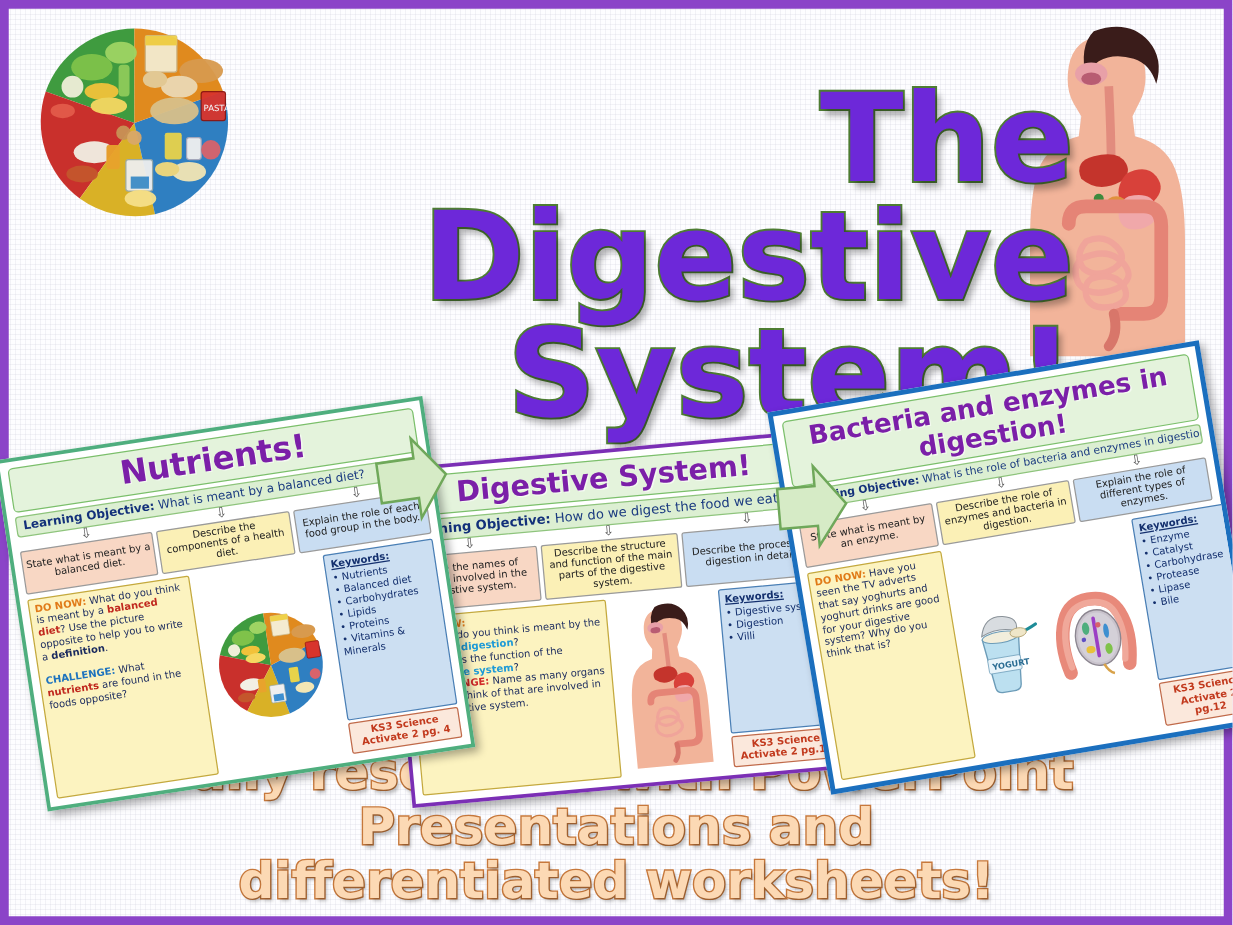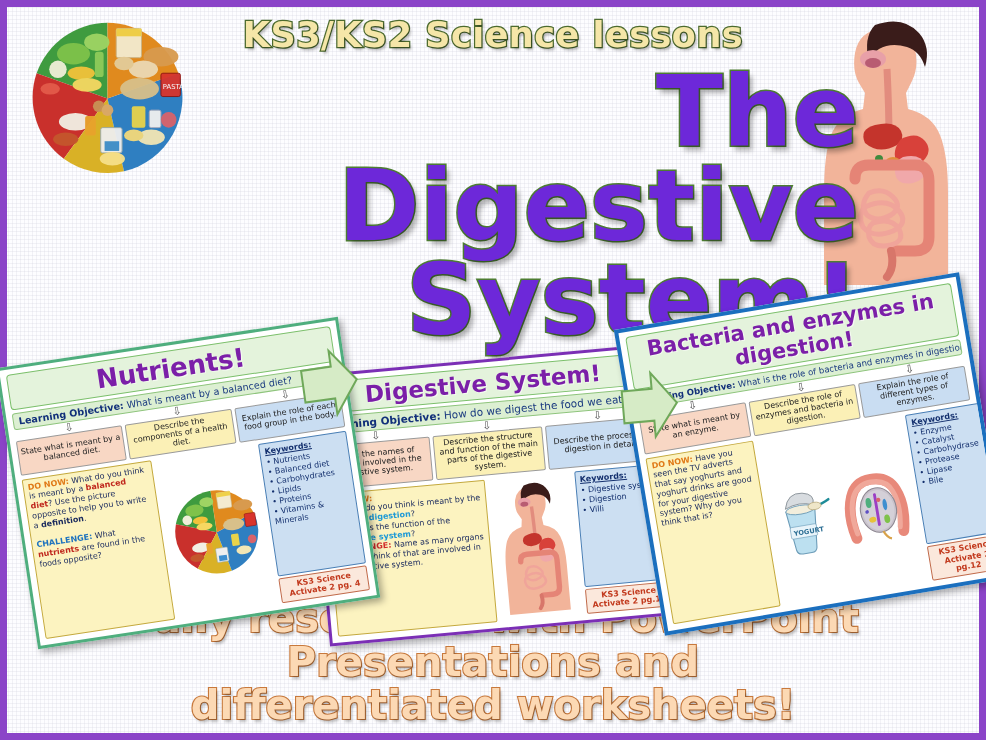--- a/index.html
+++ b/index.html
@@ -195,21 +195,20 @@
       <path d="M100 150 q18 -4 22 8 q3 14 -12 18 q-16 3 -18 -10 q-1 -12 8 -16z" fill="#F0A8AA"></path>
       <ellipse cx="90" cy="156" rx="8" ry="6" fill="#E0913C"></ellipse>
       <circle cx="76" cy="152" r="4" fill="#3E8B3E"></circle>
       <path d="M52 172 q0 -14 14 -14 l46 0 q14 0 14 16 l0 56 q0 14 -14 14 l-20 0" stroke="#E58476" stroke-width="11" fill="none" stroke-linecap="round"></path>
       <path d="M66 186 q14 -6 24 4 q10 10 -2 18 q-14 8 -24 0 q-8 -10 2 -22z" fill="none" stroke="#F0A49A" stroke-width="5"></path>
       <path d="M62 200 q22 -10 34 4 q10 12 -6 20 q-20 8 -30 -4 q-6 -12 2 -20z" fill="none" stroke="#F0A49A" stroke-width="5"></path>
       <path d="M70 216 q18 -6 26 6 q6 12 -8 16 q-18 4 -22 -8 q-2 -10 4 -14z" fill="none" stroke="#F0A49A" stroke-width="5"></path>
       <path d="M88 244 q4 16 -4 26" stroke="#D8766A" stroke-width="8" fill="none" stroke-linecap="round"></path>
     </svg>
 
-    <div class="kicker">KS3/KS2 Science lessons</div>
     <div class="bigtitle">The Digestive
 System!</div>
     <div class="footline">Fully resourced with PowerPoint Presentations and
 differentiated worksheets!</div>
 
     <div class="card card-nutrients">
       <div class="card-inner">
         <div class="title-band">
           <div class="t">Nutrients!</div>
         </div>

